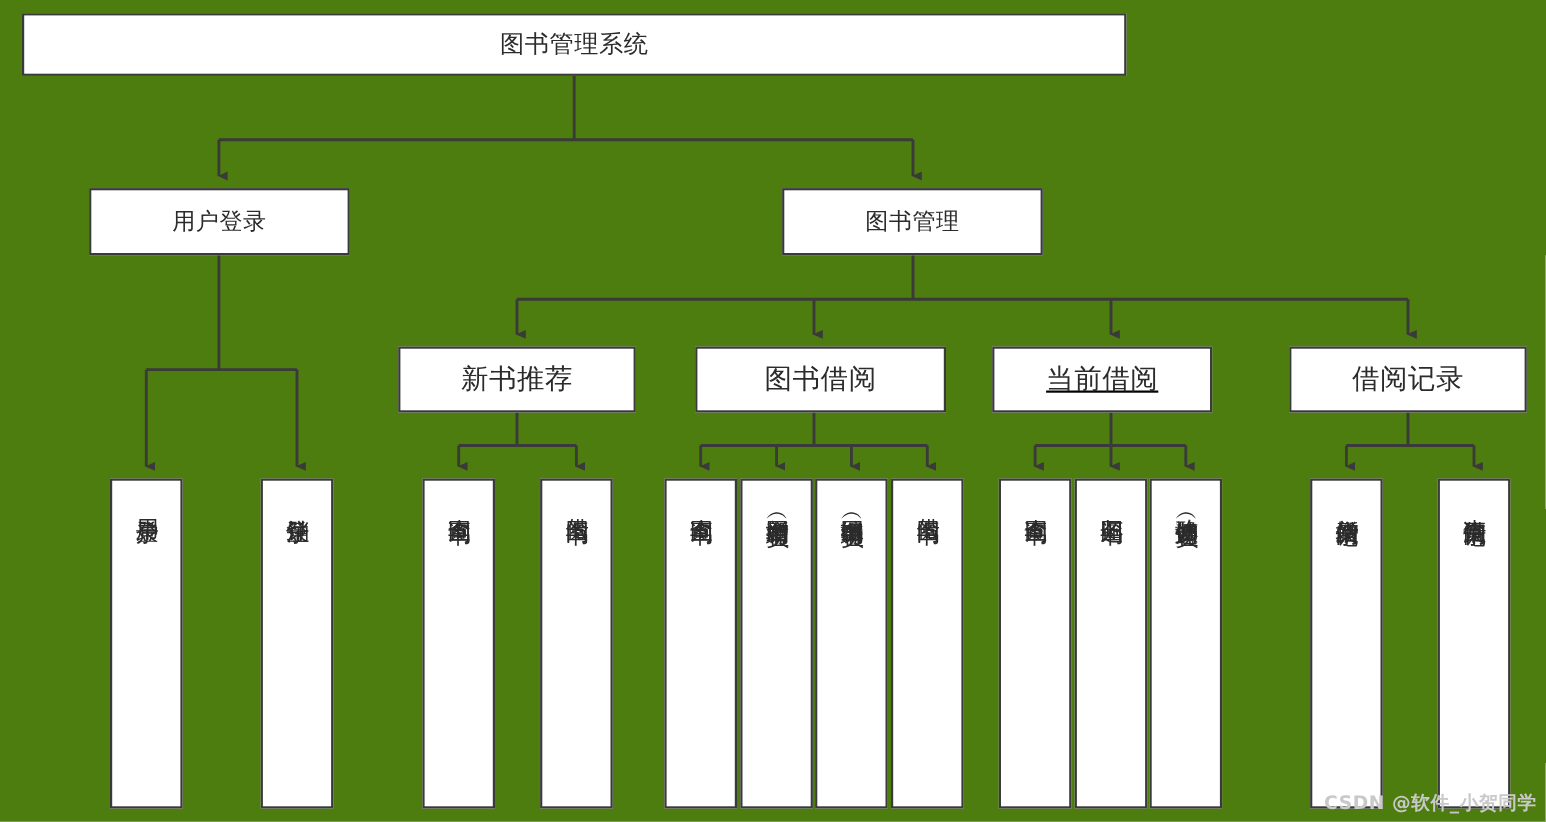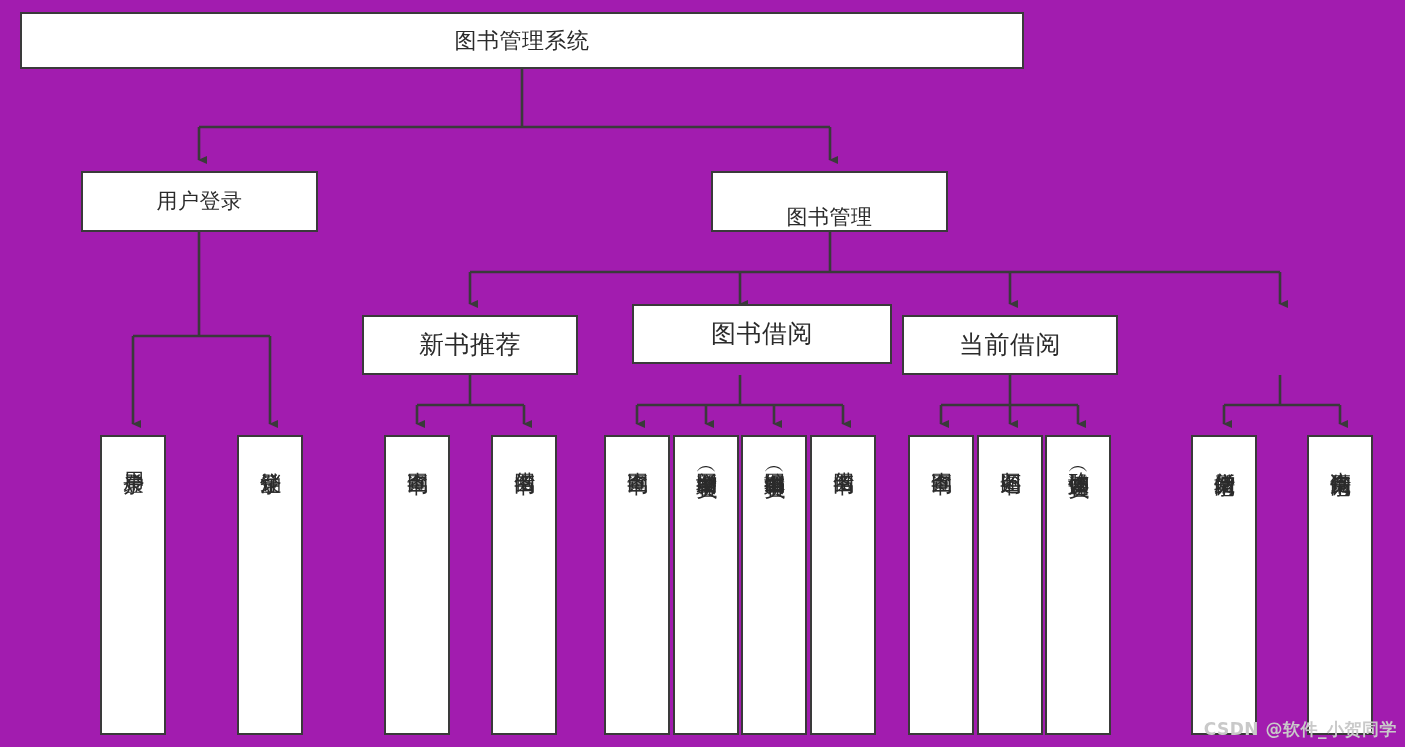--- a/index.html
+++ b/index.html
@@ -10,21 +10,21 @@
   body {
     width: 1405px;
     height: 747px;
     font-family: "DejaVu Sans", "Liberation Sans", sans-serif;
     overflow: hidden;
   }
   #diagram-root {
     position: relative;
     width: 1405px;
     height: 747px;
-    background: #a21caf;
+    background: #4d7c0f;
   }
   svg#connectors {
     position: absolute;
     left: 0;
     top: 0;
     width: 1405px;
     height: 747px;
   }
   .node {
     position: absolute;
@@ -129,32 +129,35 @@
     </g>
   </svg>
 
   <div class="node root" style="left:20px; top:12px; width:1004px; height:57px;">
     <span class="node-label">图书管理系统</span>
   </div>
 
   <div class="node level2" style="left:81px; top:171px; width:237px; height:61px;">
     <span class="node-label">用户登录</span>
   </div>
-  <div class="node level2" style="left:711px; top:171px; width:237px; height:61px;align-items:flex-end;">
+  <div class="node level2" style="left:711px; top:171px; width:237px; height:61px;">
     <span class="node-label">图书管理</span>
   </div>
 
   <div class="node level3" style="left:362px; top:315px; width:216px; height:60px;">
     <span class="node-label">新书推荐</span>
   </div>
-  <div class="node level3" style="left:632px; top:304px; width:260px; height:60px;text-align:right;">
+  <div class="node level3" style="left:632px; top:315px; width:228px; height:60px;text-align:right;">
     <span class="node-label">图书借阅</span>
   </div>
-  <div class="node level3" style="left:902px; top:315px; width:216px; height:60px;">
+  <div class="node level3" style="left:902px; top:315px; width:200px; height:60px;text-decoration:underline;">
     <span class="node-label">当前借阅</span>
+  </div>
+  <div class="node level3" style="left:1172px; top:315px; width:216px; height:60px;">
+    <span class="node-label">借阅记录</span>
   </div>
 
   <div class="node leaf" style="left:100px; top:435px; width:66px; height:300px;">
     <span class="node-label">用户登录</span>
   </div>
   <div class="node leaf" style="left:237px; top:435px; width:66px; height:300px;">
     <span class="node-label">注销登录</span>
   </div>
 
   <div class="node leaf" style="left:384px; top:435px; width:66px; height:300px;">

